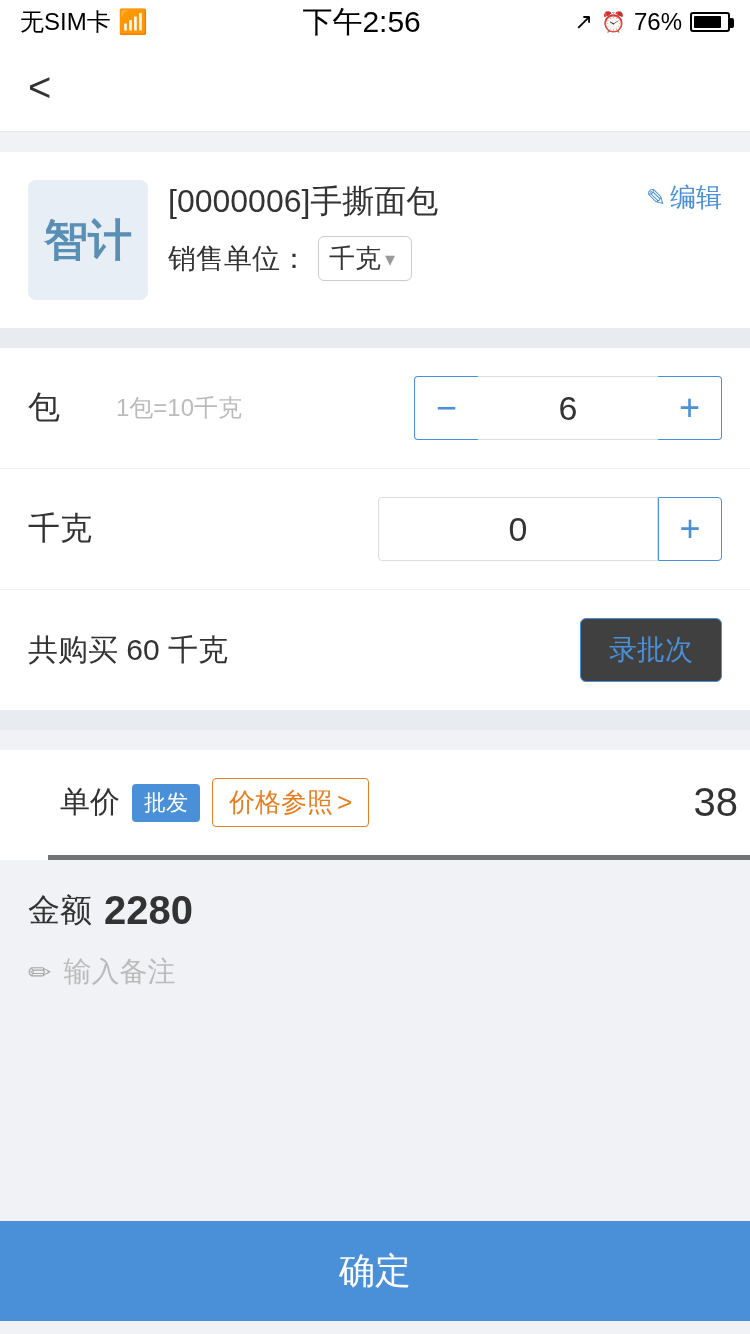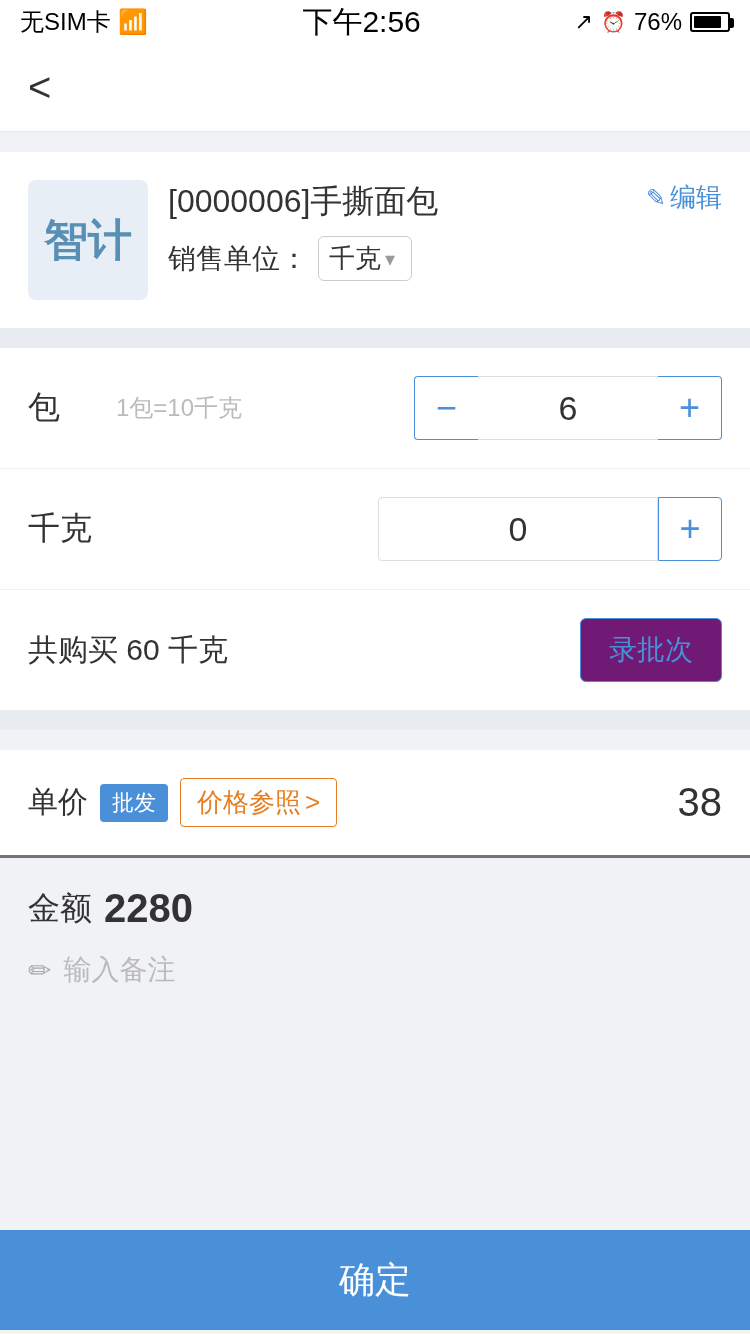--- a/index.html
+++ b/index.html
@@ -251,37 +251,38 @@
       align-items: center;
       justify-content: space-between;
     }
     .summary-text {
       font-size: 30px;
       color: #333;
     }
     .batch-btn {
       border: 1px solid #4a90d9;
       color: #4a90d9;
-      background: #701a75;
+      background: #404040;
       border-radius: 6px;
       padding: 12px 28px;
       font-size: 28px;
       cursor: pointer;
     }
 
     
     .price-section {
       background: #fff;
       margin-top: 20px;
     }
     .price-row {
       display: flex;
       align-items: center;
-      padding: 28px 28px;
-      border-bottom: 3px solid #737373;
+      padding: 28px 12px;
+      border-bottom: 5px solid #737373;
+      margin-left: 48px;
     }
     .price-label {
       font-size: 30px;
       color: #333;
       margin-right: 12px;
     }
     .price-badge {
       background: #4a90d9;
       color: #fff;
       font-size: 22px;
@@ -344,21 +345,21 @@
 
     
     .bottom-space {
       height: 300px;
       background: #f0f2f5;
     }
 
     
     .confirm-btn {
       position: fixed;
-      bottom: 4px;
+      bottom: 13px;
       left: 0;
       width: 750px;
       height: 100px;
       background: #4a90d9;
       color: #fff;
       font-size: 36px;
       border: none;
       cursor: pointer;
       display: flex;
       align-items: center;

